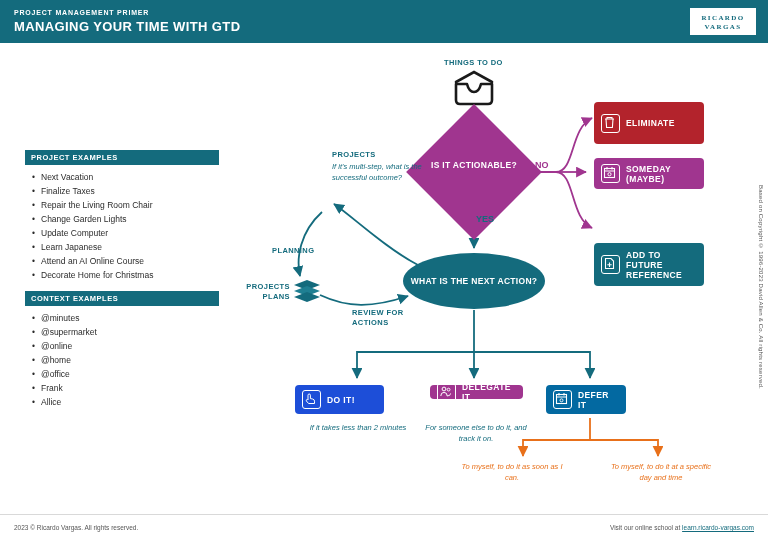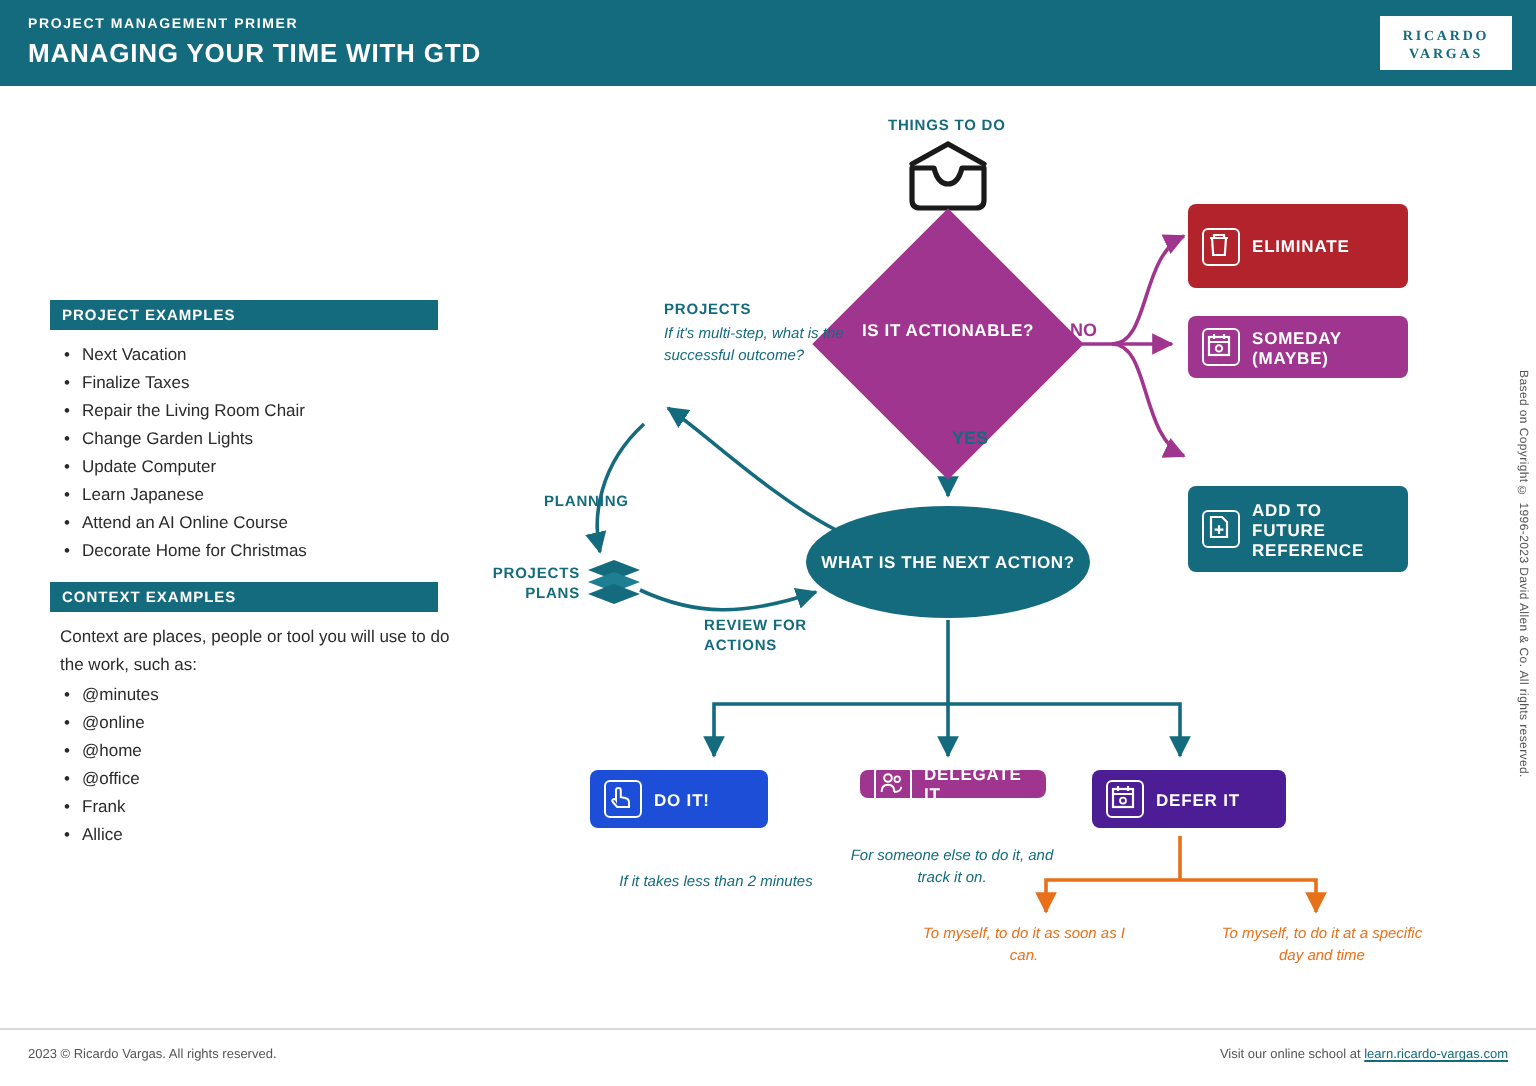--- a/index.html
+++ b/index.html
@@ -148,23 +148,23 @@
     <li>Change Garden Lights</li>
     <li>Update Computer</li>
     <li>Learn Japanese</li>
     <li>Attend an AI Online Course</li>
     <li>Decorate Home for Christmas</li>
   </ul>
 </div>
 
 <div class="panel-head" id="context-head">CONTEXT EXAMPLES</div>
 <div class="panel-body" id="context-body">
-  <p id="context-intro">Context are places, people or tool you will use to do the work, such as:</p>
   <ul>
     <li>@minutes</li>
+    <li>@supermarket</li>
     <li>@online</li>
     <li>@home</li>
     <li>@office</li>
     <li>Frank</li>
     <li>Allice</li>
   </ul>
 </div>
 
 <svg class="overlay">
   <defs>
@@ -277,32 +277,32 @@
     <svg width="13" height="13" style="position:absolute;left:1px;top:1px;">
       <circle cx="5" cy="4" r="1.9" stroke="#fff" stroke-width="1" fill="none"></circle>
       <path d="M1.8,11 Q1.8,7.4 5,7.4 Q8.2,7.4 8.2,11" stroke="#fff" stroke-width="1" fill="none"></path>
       <circle cx="9.6" cy="4.6" r="1.4" stroke="#fff" stroke-width="0.9" fill="none"></circle>
       <path d="M8,11 Q11.6,11 11.6,8.4" stroke="#fff" stroke-width="0.9" fill="none"></path>
     </svg>
   </span>
   <span class="txt">DELEGATE IT</span>
 </div>
 
-<div class="pill" style="left:546px;top:385px;width:97px;height:29px;background:#4c1d95;">
+<div class="pill" style="left:546px;top:385px;width:80px;height:29px;background:#0369a1;">
   <span class="ico">
     <svg width="13" height="13" style="position:absolute;left:1px;top:1px;">
       <rect x="1.5" y="2.5" width="10" height="9" stroke="#fff" stroke-width="1.1" fill="none"></rect>
       <path d="M1.5,5 L11.5,5 M4,1 L4,3.5 M9,1 L9,3.5" stroke="#fff" stroke-width="1.1"></path>
       <circle cx="6.5" cy="8.3" r="1.5" stroke="#fff" stroke-width="0.9" fill="none"></circle>
     </svg>
   </span>
   <span class="txt">DEFER IT</span>
 </div>
 
-<div class="note" style="left:305px;top:422px;width:106px;color:#146b7d;margin-top:13px;">
+<div class="note" style="left:305px;top:422px;width:106px;color:#146b7d;">
   <span>If it takes less than 2 minutes</span>
 </div>
 <div class="note" style="left:420px;top:422px;width:112px;color:#146b7d;">
   <span>For someone else to do it, and track it on.</span>
 </div>
 <div class="note" style="left:458px;top:461px;width:108px;color:#e8701a;">
   <span>To myself, to do it as soon as I can.</span>
 </div>
 <div class="note" style="left:606px;top:461px;width:110px;color:#e8701a;">
   <span>To myself, to do it at a specific day and time</span>

